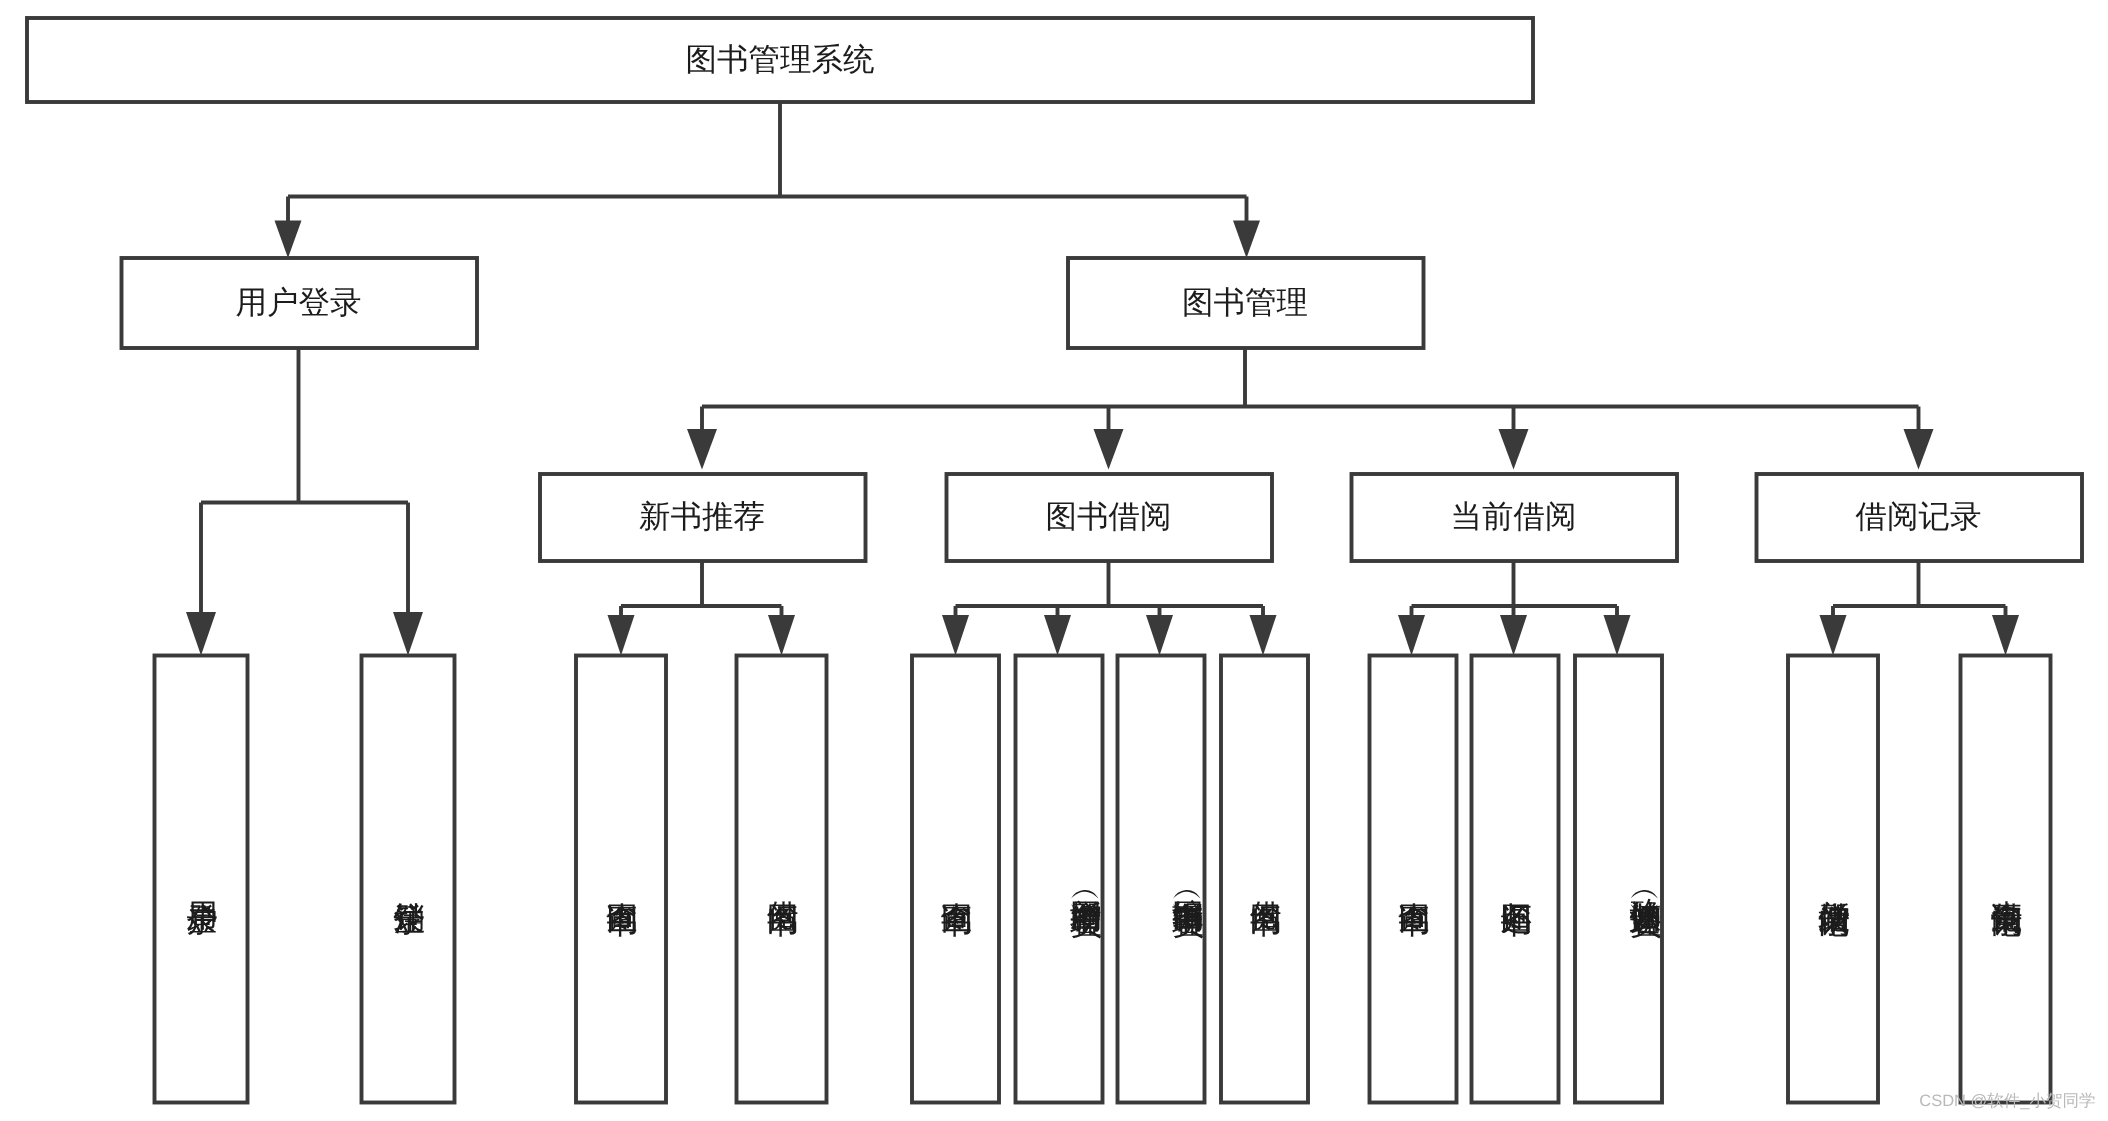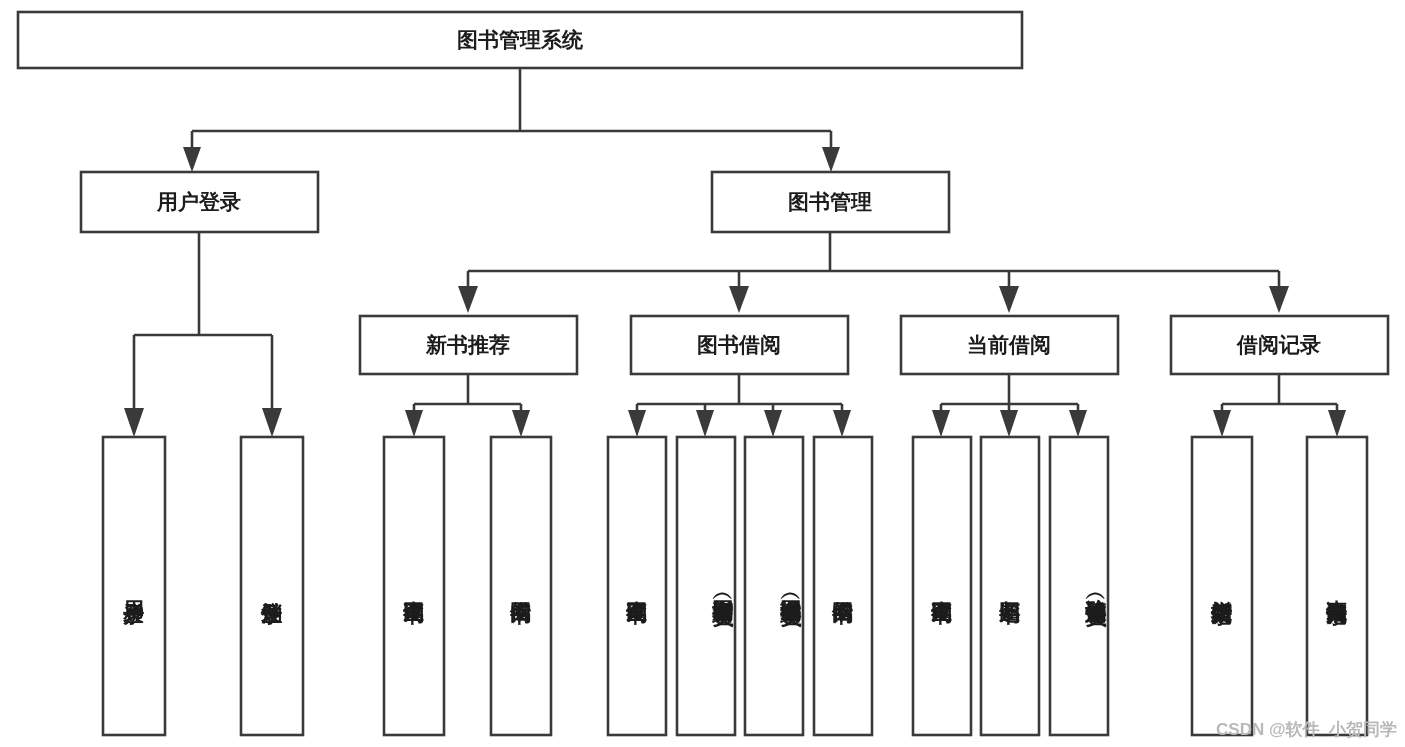--- a/index.html
+++ b/index.html
@@ -11,21 +11,20 @@
     width: 1405px;
     height: 747px;
     font-family: "Liberation Sans", "DejaVu Sans", sans-serif;
     overflow: hidden;
     position: relative;
   }
   #diagram-root {
     position: relative;
     width: 1405px;
     height: 747px;
-    font-weight: bold;
   }
   svg.diagram-canvas {
     position: absolute;
     top: 0;
     left: 0;
     width: 1405px;
     height: 747px;
   }
   .node-box {
     fill: #ffffff;
@@ -62,21 +61,21 @@
     color: #1c1c1c;
     letter-spacing: 1px;
     white-space: nowrap;
     pointer-events: none;
   }
   .watermark {
     position: absolute;
     right: 8px;
     bottom: 6px;
     font-family: "Liberation Sans", "DejaVu Sans", sans-serif;
-    font-size: 17px;
+    font-size: 11px;
     color: #b9b9b9;
     white-space: nowrap;
     user-select: none;
   }
 </style>
 </head>
 <body>
 
 <div id="diagram-root">
 

